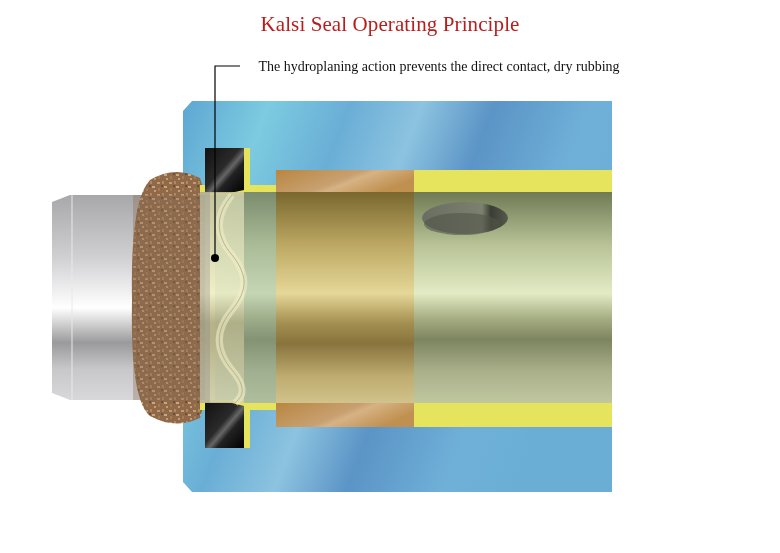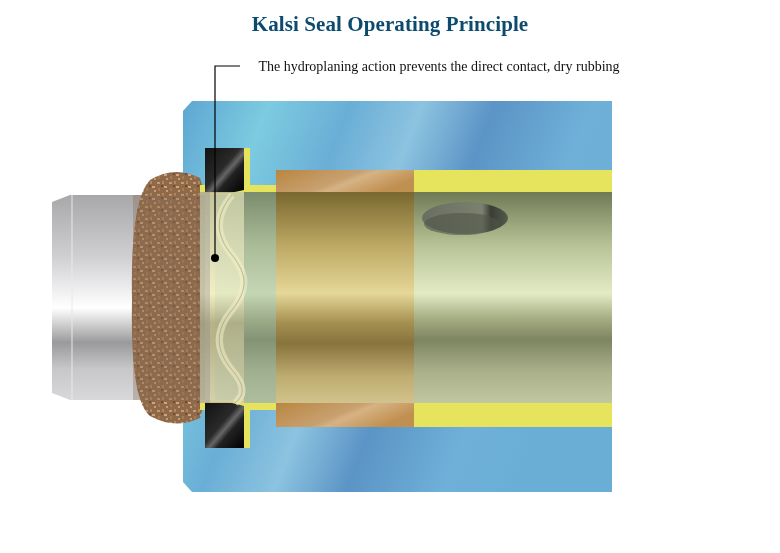--- a/index.html
+++ b/index.html
@@ -1,17 +1,17 @@
 <!DOCTYPE html>
 <html><head>
 <meta charset="utf-8">
 <style>
   html,body{margin:0;padding:0;background:#ffffff;}
   body{width:780px;height:553px;position:relative;overflow:hidden;font-family:"Liberation Serif","DejaVu Serif",serif;}
-  .title{position:absolute;left:0;width:780px;top:12px;text-align:center;font-size:21px;font-weight:bold;color:#0c4a6e;letter-spacing:0.1px;}
+  .title{position:absolute;left:0;width:780px;top:12px;text-align:center;font-size:21px;font-weight:normal;color:#b91c1c;letter-spacing:0.1px;}
   .callout{position:absolute;left:239px;top:58px;font-size:14px;line-height:18px;color:#111;width:400px;text-align:center;}
   svg.diagram{position:absolute;left:0;top:0;}
 </style>
 </head>
 <body>
 
 <div class="title">Kalsi Seal Operating Principle</div>
 <div class="callout">
   <div>The hydroplaning action prevents the direct contact, dry rubbing</div>
 </div>

